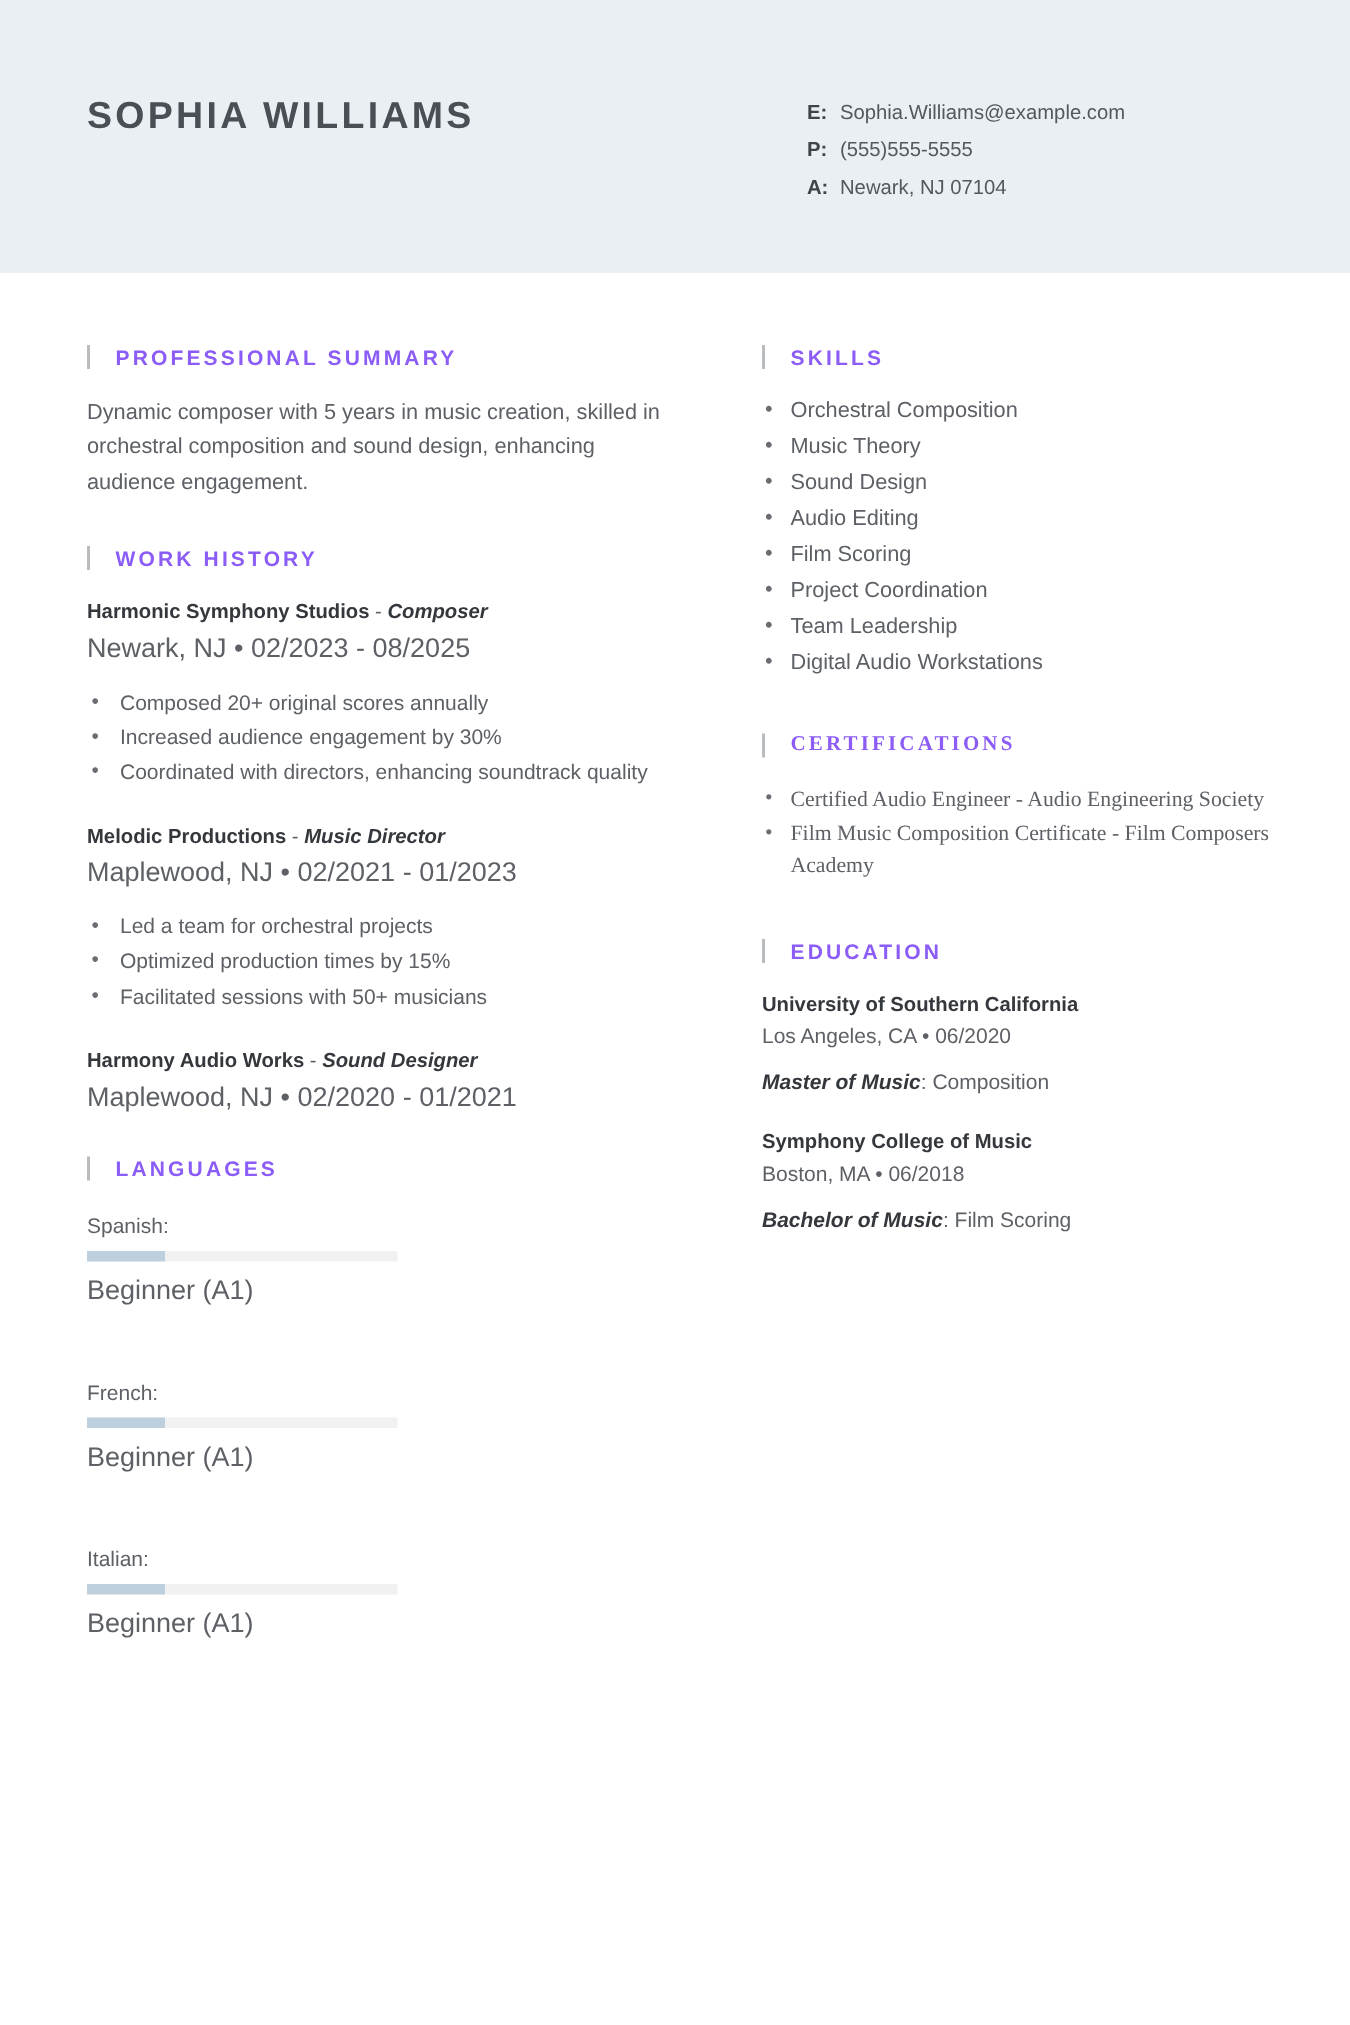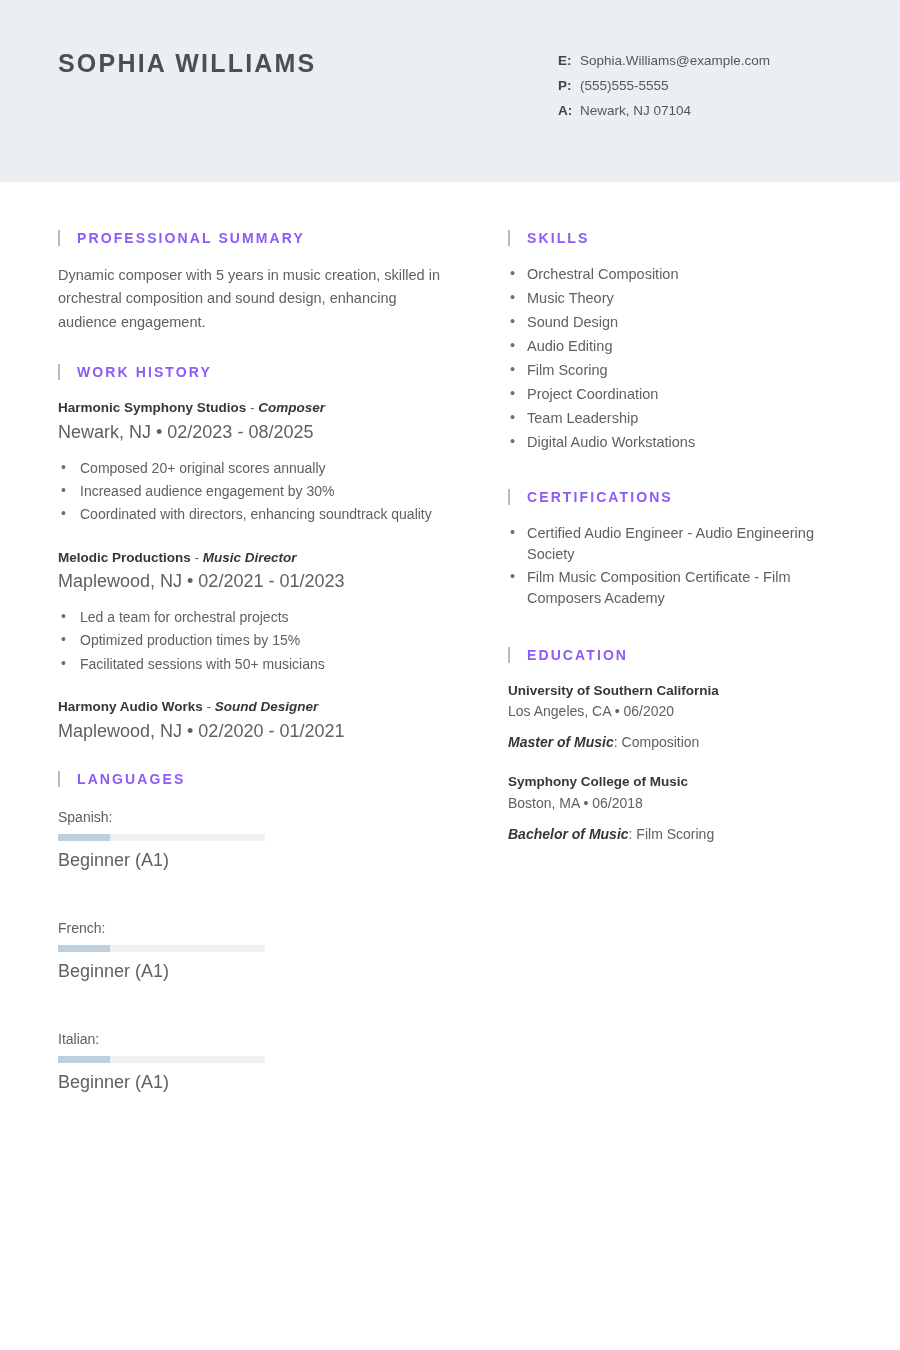--- a/index.html
+++ b/index.html
@@ -13,21 +13,21 @@
   .page { position: relative; width: 900px; height: 1350px; background: #fff; overflow: hidden; }
 
   
   .header {
     background: #eaeff3;
     height: 182px;
     padding: 0 58px;
     display: flex;
     align-items: flex-start;
   }
-  .header-inner { display: flex; width: 100%; padding-top: 48px; gap: 20px; }
+  .header-inner { display: flex; width: 100%; padding-top: 62px; }
   .name {
     font-size: 25px;
     font-weight: bold;
     letter-spacing: 2.2px;
     color: #4a4f55;
     text-transform: uppercase;
     width: 480px;
     line-height: 1.2;
   }
   .contact { padding-top: 4px; font-size: 13.5px; color: #54585d; }
@@ -281,21 +281,21 @@
           <li>Music Theory</li>
           <li>Sound Design</li>
           <li>Audio Editing</li>
           <li>Film Scoring</li>
           <li>Project Coordination</li>
           <li>Team Leadership</li>
           <li>Digital Audio Workstations</li>
         </ul>
       </div>
 
-      <div class="section" style="margin-bottom:38px;">
+      <div class="section" style="margin-bottom:38px;font-family:Liberation Serif, serif;">
         <div class="section-head">
           <span class="accent-bar"></span>
           <span class="section-title">Certifications</span>
         </div>
         <ul class="plain-list cert-list">
           <li>Certified Audio Engineer - Audio Engineering Society</li>
           <li>Film Music Composition Certificate - Film Composers Academy</li>
         </ul>
       </div>
 

